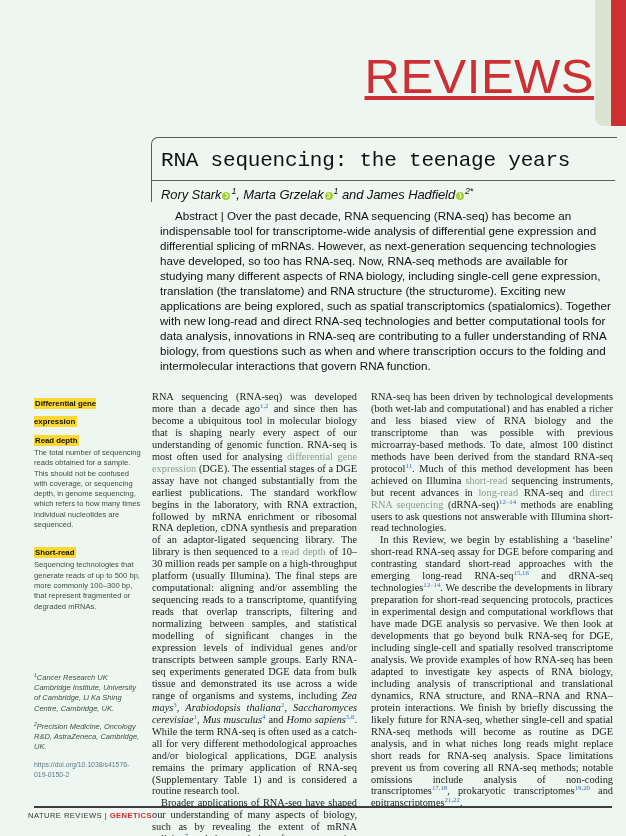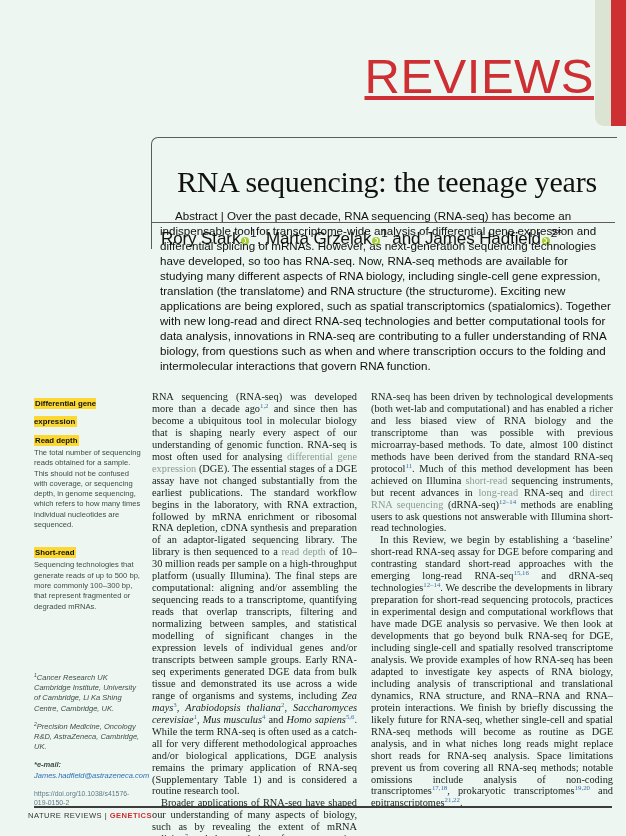--- a/index.html
+++ b/index.html
@@ -28,29 +28,29 @@
   
   #title-panel{
     position:absolute;left:151px;top:137px;width:466px;
     border-left:1.3px solid #5c5c5c;
     border-top:1.3px solid #5c5c5c;
     border-top-left-radius:7px;
     padding:8px 0 0 0;
     box-sizing:border-box;
   }
   #article-title{
-    font-family:Liberation Serif, serif;
-    font-size:30px;font-weight:400;color:#111;
-    padding:3px 0 7px 9px;margin:16px;line-height:1.12;
+    font-family:Liberation Mono, monospace;
+    font-size:21px;font-weight:400;color:#111;
+    padding:3px 0 7px 9px;margin:0;line-height:1.12;
     letter-spacing:-.2px;
   }
   #title-rule{height:1.1px;background:#5c5c5c;margin-left:0;width:463px;}
   #authors{
     font-family:"Liberation Sans", sans-serif;
-    font-size:17px;color:#111;
+    font-style:italic;font-size:13px;color:#111;
     padding:6px 0 0 9px;letter-spacing:-.1px;
   }
   .orcid{
     display:inline-block;width:8px;height:8px;border-radius:50%;
     background:#a6ce39;position:relative;top:1px;margin:0 1px;
     vertical-align:baseline;
   }
   .orcid::after{
     content:"";position:absolute;left:2.6px;top:1.7px;
     width:2.6px;height:4.6px;border:1px solid #fff;border-left:none;
@@ -152,21 +152,20 @@
   <div class="gl-def">The total number of sequencing reads obtained for a sample. This should not be confused with coverage, or sequencing depth, in genome sequencing, which refers to how many times individual nucleotides are sequenced.</div>
 
   <div class="gl-termwrap"><span class="gl-term">Short-read</span></div>
   <div class="gl-def">Sequencing technologies that generate reads of up to 500 bp, more commonly 100–300 bp, that represent fragmented or degraded mRNAs.</div>
 
 </div>
 
 <div id="affil">
   <p><sup>1</sup><span>Cancer Research UK Cambridge Institute, University of Cambridge, Li Ka Shing Centre, Cambridge, UK.</span></p>
   <p><sup>2</sup><span>Precision Medicine, Oncology R&amp;D, AstraZeneca, Cambridge, UK.</span></p>
-  <p><span class="email-lbl">*e-mail: </span><span class="link">James.hadfield@astrazeneca.com</span></p>
   <div id="doi">https://doi.org/10.1038/s41576-019-0150-2</div>
 </div>
 
 <div class="bodycol" id="col-mid">
   <p><span>RNA sequencing (RNA-seq) was developed more than a decade ago</span><span class="ref">1,2</span><span> and since then has become a ubiquitous tool in molecular biology that is shaping nearly every aspect of our understanding of genomic function. RNA-seq is most often used for analysing </span><span class="gterm">differential gene expression</span><span> (DGE). The essential stages of a DGE assay have not changed substantially from the earliest publications. The standard workflow begins in the laboratory, with RNA extraction, followed by mRNA enrichment or ribosomal RNA depletion, cDNA synthesis and preparation of an adaptor-ligated sequencing library. The library is then sequenced to a </span><span class="gterm">read depth</span><span> of 10–30 million reads per sample on a high-throughput platform (usually Illumina). The final steps are computational: aligning and/or assembling the sequencing reads to a transcriptome, quantifying reads that overlap transcripts, filtering and normalizing between samples, and statistical modelling of significant changes in the expression levels of individual genes and/or transcripts between sample groups. Early RNA-seq experiments generated DGE data from bulk tissue and demonstrated its use across a wide range of organisms and systems, including </span><span class="it">Zea mays</span><span class="ref">3</span><span>, </span><span class="it">Arabiodopsis thaliana</span><span class="ref">2</span><span>, </span><span class="it">Saccharomyces cerevisiae</span><span class="ref">1</span><span>, </span><span class="it">Mus musculus</span><span class="ref">4</span><span> and </span><span class="it">Homo sapiens</span><span class="ref">5,6</span><span>. While the term RNA-seq is often used as a catch-all for very different methodological approaches and/or biological applications, DGE analysis remains the primary application of RNA-seq (Supplementary Table 1) and is considered a routine research tool.</span></p>
 
   <p><span>Broader applications of RNA-seq have shaped our understanding of many aspects of biology, such as by revealing the extent of mRNA splicing</span><span class="ref">7</span><span> and the regulation of gene expression by non-coding RNAs</span></p>
 </div>
 
 <div class="bodycol" id="col-right">

